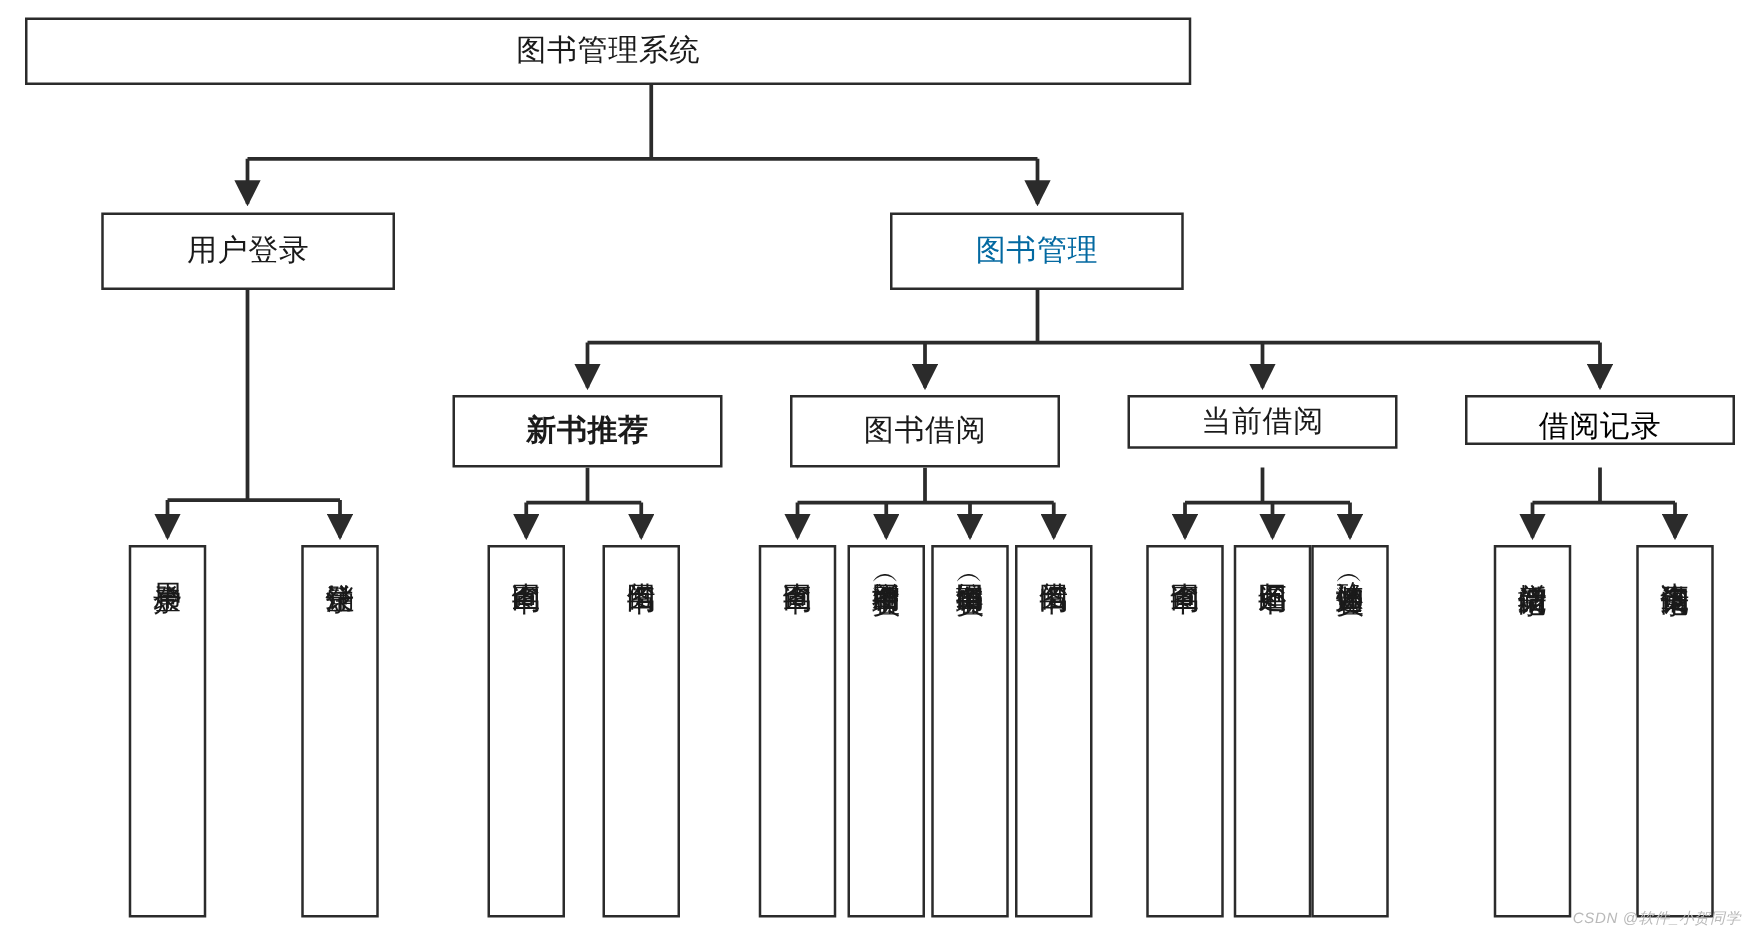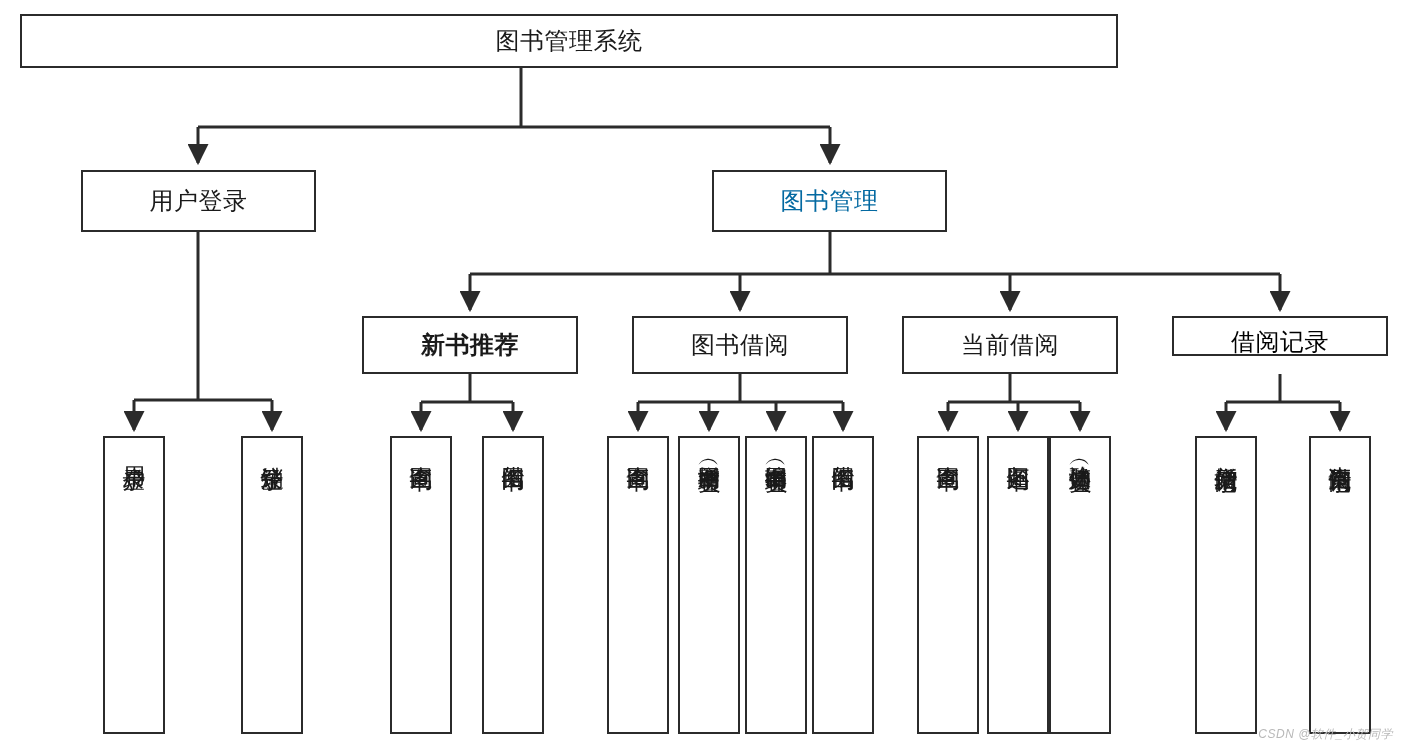--- a/index.html
+++ b/index.html
@@ -123,38 +123,38 @@
       <path d="M 1018 402 L 1018 430" marker-end="url(#arrow)"></path>
       <path d="M 1080 402 L 1080 430" marker-end="url(#arrow)"></path>
 
       <path d="M 1280 374 L 1280 402"></path>
       <path d="M 1226 402 L 1340 402"></path>
       <path d="M 1226 402 L 1226 430" marker-end="url(#arrow)"></path>
       <path d="M 1340 402 L 1340 430" marker-end="url(#arrow)"></path>
     </g>
   </svg>
 
-  <div class="node horiz" style="left: 20px; top: 14px; width: 1098px; height: 54px; border-color: rgb(43, 43, 43); background: rgb(255, 255, 255); color: rgb(26, 26, 26);">
+  <div class="node horiz" style="left: 20px; top: 14px; width: 933px; height: 54px; border-color: rgb(43, 43, 43); background: rgb(255, 255, 255); color: rgb(26, 26, 26);">
     <span class="label">图书管理系统</span>
   </div>
 
   <div class="node horiz" style="left: 81px; top: 170px; width: 235px; height: 62px; border-color: rgb(43, 43, 43); background: rgb(255, 255, 255); color: rgb(26, 26, 26);">
     <span class="label">用户登录</span>
   </div>
   <div class="node horiz" style="left: 712px; top: 170px; width: 235px; height: 62px; border-color: rgb(43, 43, 43); background: rgb(255, 255, 255); color: #0369a1;">
     <span class="label">图书管理</span>
   </div>
 
   <div class="node horiz" style="left: 362px; top: 316px; width: 216px; height: 58px; border-color: rgb(43, 43, 43); background: rgb(255, 255, 255); color: rgb(26, 26, 26); font-weight: bold;">
     <span class="label">新书推荐</span>
   </div>
   <div class="node horiz" style="left: 632px; top: 316px; width: 216px; height: 58px; border-color: rgb(43, 43, 43); background: rgb(255, 255, 255); color: rgb(26, 26, 26);">
     <span class="label">图书借阅</span>
   </div>
-  <div class="node horiz" style="left: 902px; top: 316px; width: 216px; height: 58px; border-color: rgb(43, 43, 43); background: rgb(255, 255, 255); color: rgb(26, 26, 26);">
+  <div class="node horiz" style="left: 902px; top: 316px; width: 216px; height: 43px; border-color: rgb(43, 43, 43); background: rgb(255, 255, 255); color: rgb(26, 26, 26);">
     <span class="label">当前借阅</span>
   </div>
   <div class="node horiz" style="left: 1172px; top: 316px; width: 216px; height: 40px; border-color: rgb(43, 43, 43); background: rgb(255, 255, 255); color: #000000; align-items: flex-end;">
     <span class="label">借阅记录</span>
   </div>
 
   <div class="node vert" style="left: 103px; top: 436px; width: 62px; height: 298px; border-color: rgb(43, 43, 43); background: rgb(255, 255, 255); color: rgb(26, 26, 26);">
     <span class="label">用户登录</span>
   </div>
   <div class="node vert" style="left: 241px; top: 436px; width: 62px; height: 298px; border-color: rgb(43, 43, 43); background: rgb(255, 255, 255); color: rgb(26, 26, 26);">

